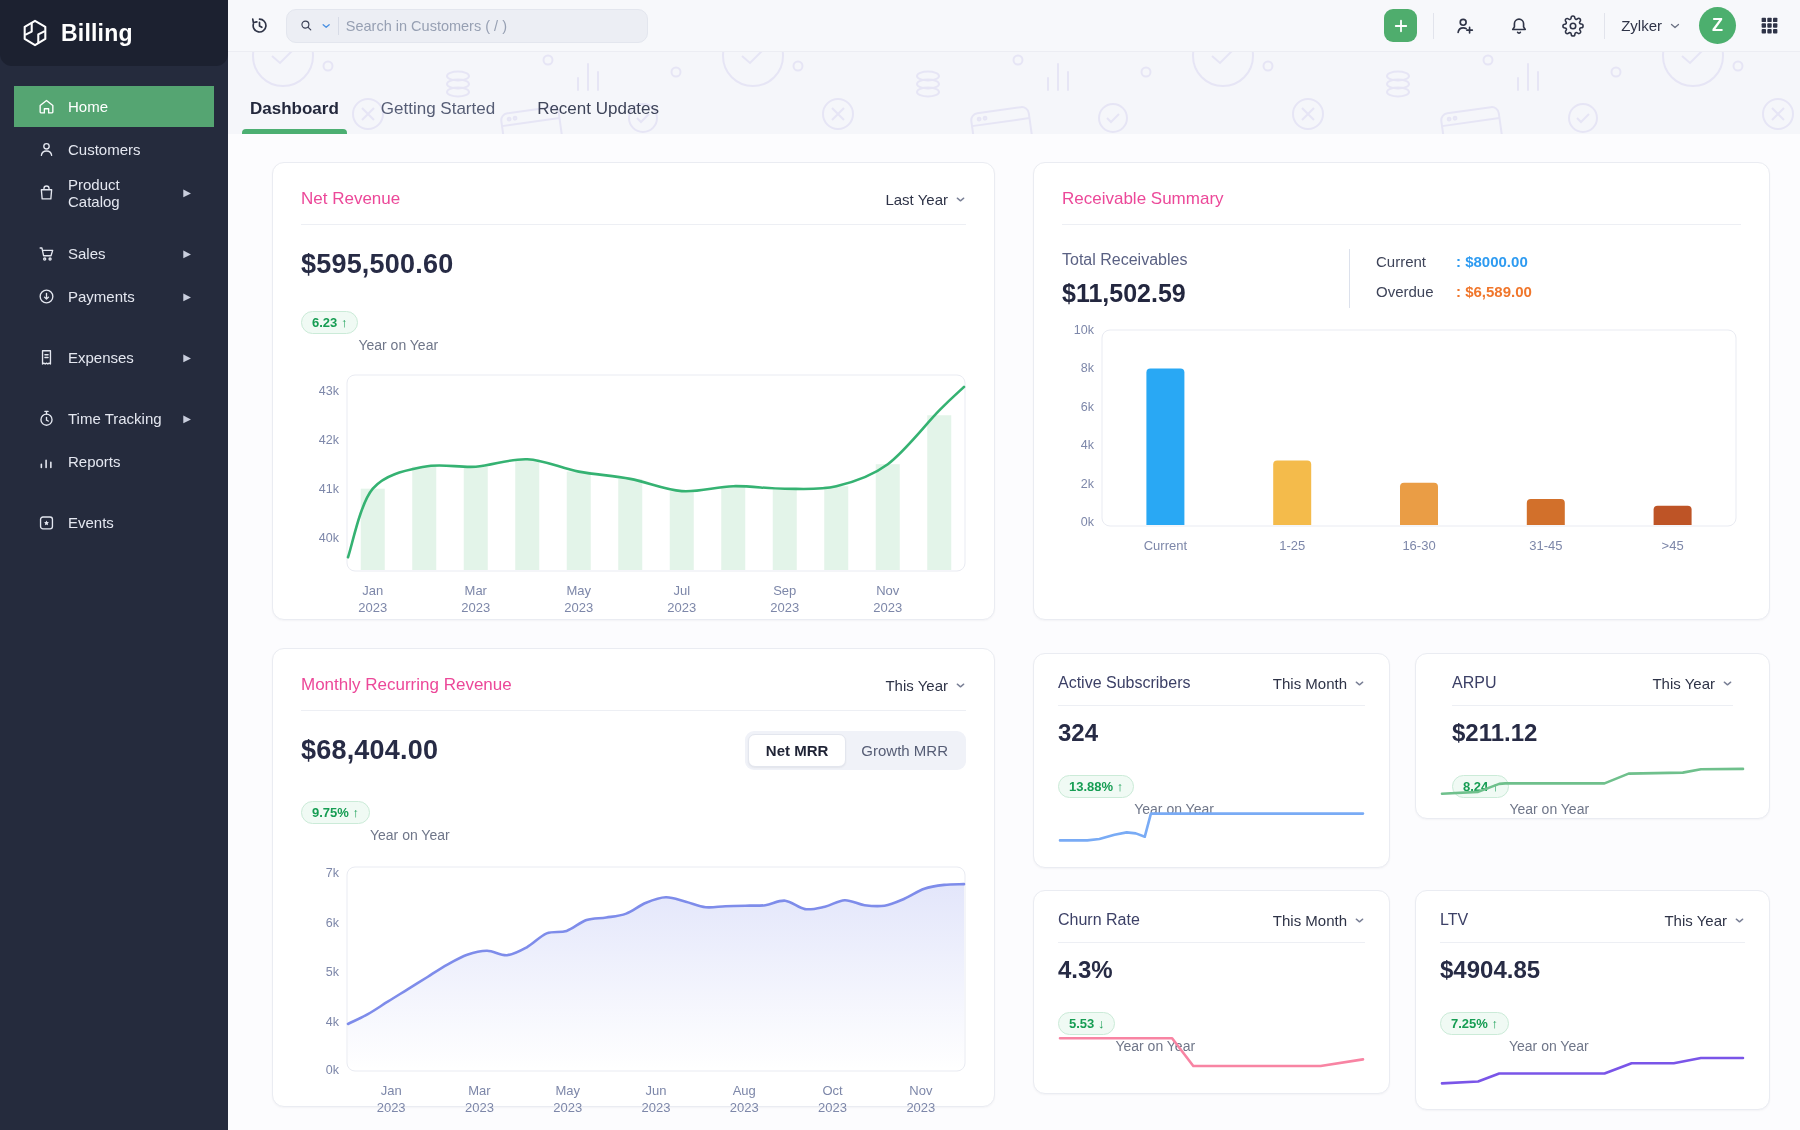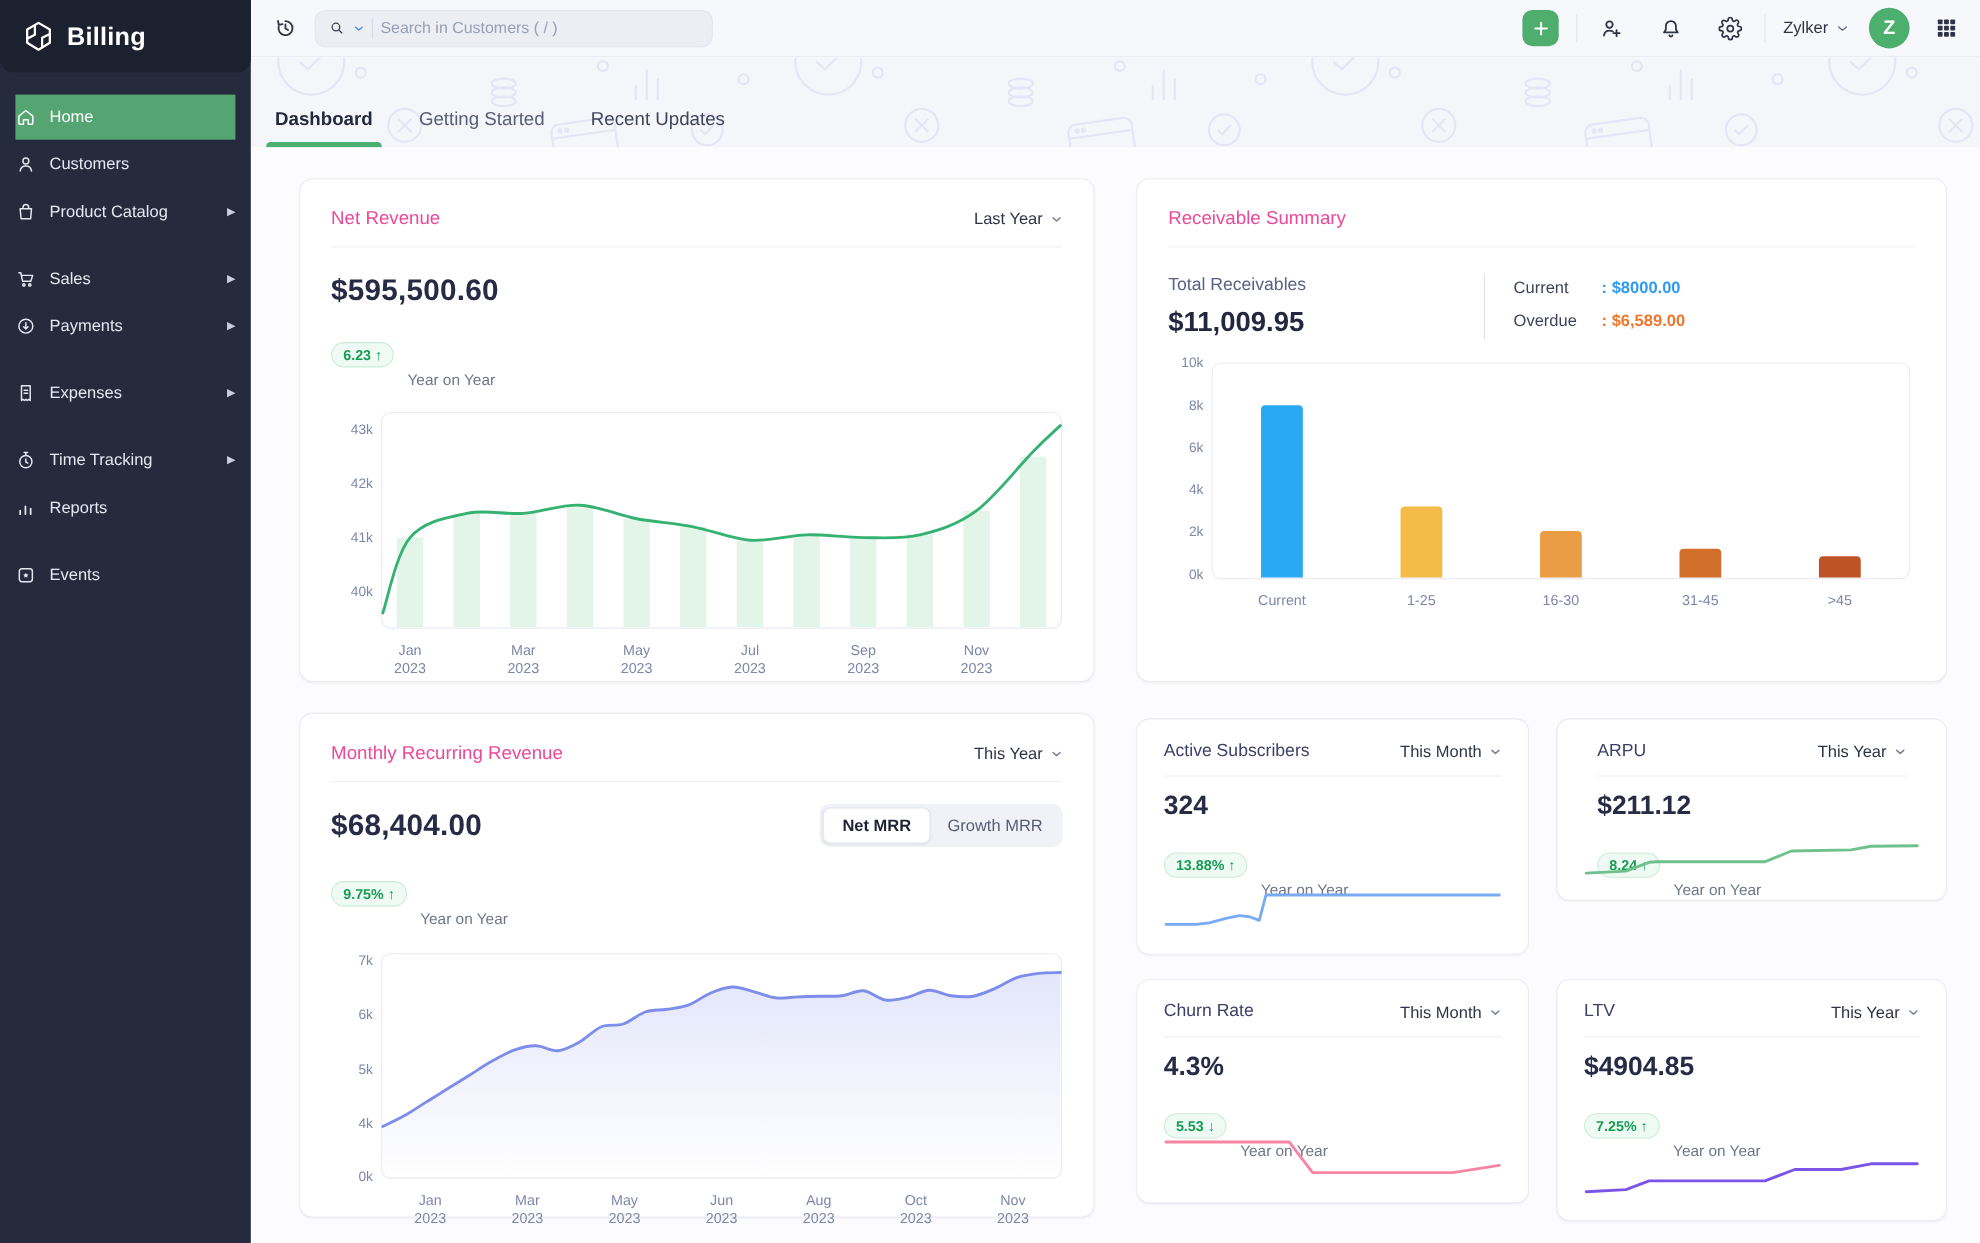--- a/index.html
+++ b/index.html
@@ -4,21 +4,21 @@
 <style>
   * { margin:0; padding:0; box-sizing:border-box; }
   html,body { width:1800px; height:1130px; overflow:hidden; }
   body { font-family:"Liberation Sans","DejaVu Sans",sans-serif; background:#FCFCFE; position:relative; color:#2B2E48; }
 
   
   .sidebar { position:absolute; left:0; top:0; width:228px; height:1130px; background:#252B3D; z-index:5; }
   .logo { height:66px; background:#1C2130; border-radius:0 0 12px 12px; display:flex; align-items:center; gap:11px; padding:0 20px; }
   .logo-text { color:#fff; font-size:23px; font-weight:700; letter-spacing:.2px; }
   .nav { padding:20px 14px 0 14px; }
-  .item { display:flex; align-items:center; gap:12px; height:41px; padding:0 0; border-radius:0; color:#E4E7F0; font-size:15px; margin-bottom:2px; cursor:pointer; }
+  .item { display:flex; align-items:center; gap:12px; height:41px; padding:0 23px; border-radius:0; color:#E4E7F0; font-size:15px; margin-bottom:2px; cursor:pointer; }
   .item svg { flex:0 0 auto; }
   .item.active { background:#55A572; color:#fff; }
   .item .arr { margin-left:auto; color:#C9CEDD; font-size:10px; line-height:1; }
   .grp { margin-top:20px; }
 
   
   .topbar { position:absolute; left:228px; top:0; right:0; height:52px; background:#F7F8FB; border-bottom:1px solid #ECEDF3; display:flex; align-items:center; padding:0 16px; }
   .iconbtn { display:flex; align-items:center; justify-content:center; width:30px; height:30px; cursor:pointer; color:#2F3447; }
   .search { display:flex; align-items:center; width:362px; height:34px; background:#ECEEF4; border:1px solid #E3E6EE; border-radius:10px; padding:0 12px; gap:7px; margin-left:12px; }
   .search input { border:0; background:transparent; outline:none; font-size:14.5px; color:#333; width:100%; font-family:inherit; }
@@ -52,21 +52,21 @@
   #card-ltv   { left:1187px; top:756px; width:355px; height:220px; padding:20px 24px; }
 
   .chead { display:flex; align-items:center; justify-content:space-between; }
   .ctitle { font-size:17px; color:#ec4899; font-weight:500; }
   .ctitle-sm { font-size:16px; color:#3C4066; font-weight:500; }
   .period { font-size:15px; color:#2E3347; display:flex; gap:7px; align-items:center; cursor:pointer; }
   .cdiv { height:1px; background:#EDEFF4; margin-top:15px; }
   .cdiv-sm { height:1px; background:#EDEFF4; margin-top:13px; }
   .value { font-size:27px; font-weight:700; color:#272B45; margin-top:24px; letter-spacing:.2px; }
   .value-sm { font-size:24px; font-weight:700; color:#272B45; margin-top:13px; }
-  .badgerow { display:flex; align-items:center; gap:12px; margin-top:12px; }
+  .badgerow { display:flex; align-items:center; margin-top:12px; }
   .badgerow.tight { margin-top:9px; }
   .badge { font-size:13px; font-weight:700; color:#169D53; background:#F0FAF4; border:1px solid #CBEBD8; border-radius:20px; padding:3px 10px; white-space:nowrap; }
   .yoy { font-size:14px; color:#6F7689;margin-top:45px; }
   .chart { margin-top:16px; }
   .spark { position:absolute; left:24px; right:24px; bottom:16px; height:58px; }
 
   
   .valtop { display:flex; justify-content:space-between; align-items:center; margin-top:20px; }
   .valtop .value { margin-top:0; }
   .toggle { background:#F0F2F8; border-radius:9px; padding:3px; display:flex; align-items:center; }
@@ -332,21 +332,21 @@
   </section>
 
   <section class="card" id="card-recv">
     <div class="chead">
       <div class="ctitle">Receivable Summary</div>
     </div>
     <div class="cdiv"></div>
     <div class="recv-row">
       <div class="recv-left">
         <div class="tr-label">Total Receivables</div>
-        <div class="tr-value">$11,009.95</div>
+        <div class="tr-value">$11,502.59</div>
       </div>
       <div class="recv-right">
         <div class="recv-item">
           <span class="lbl">Current</span>
           <span class="val val-blue">: $8000.00</span>
         </div>
         <div class="recv-item">
           <span class="lbl">Overdue</span>
           <span class="val val-orange">: $6,589.00</span>
         </div>

